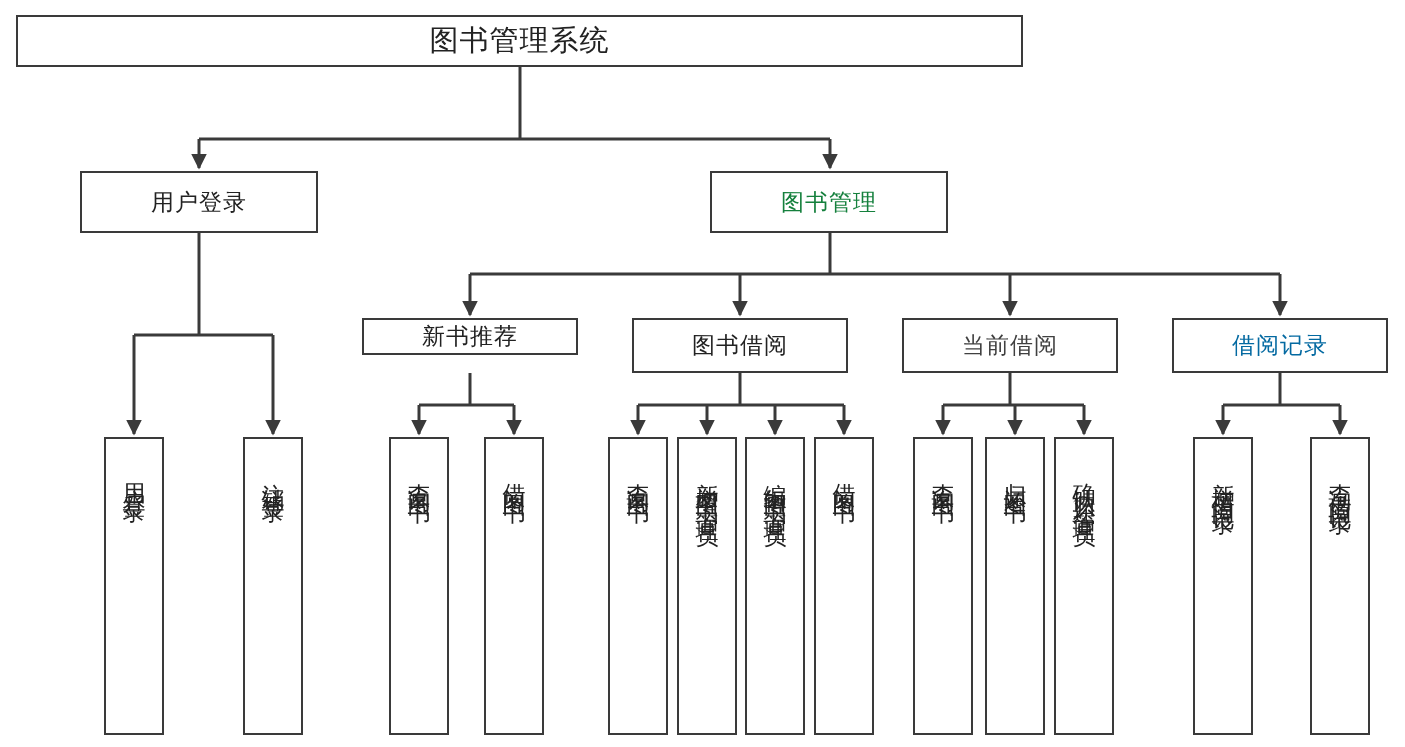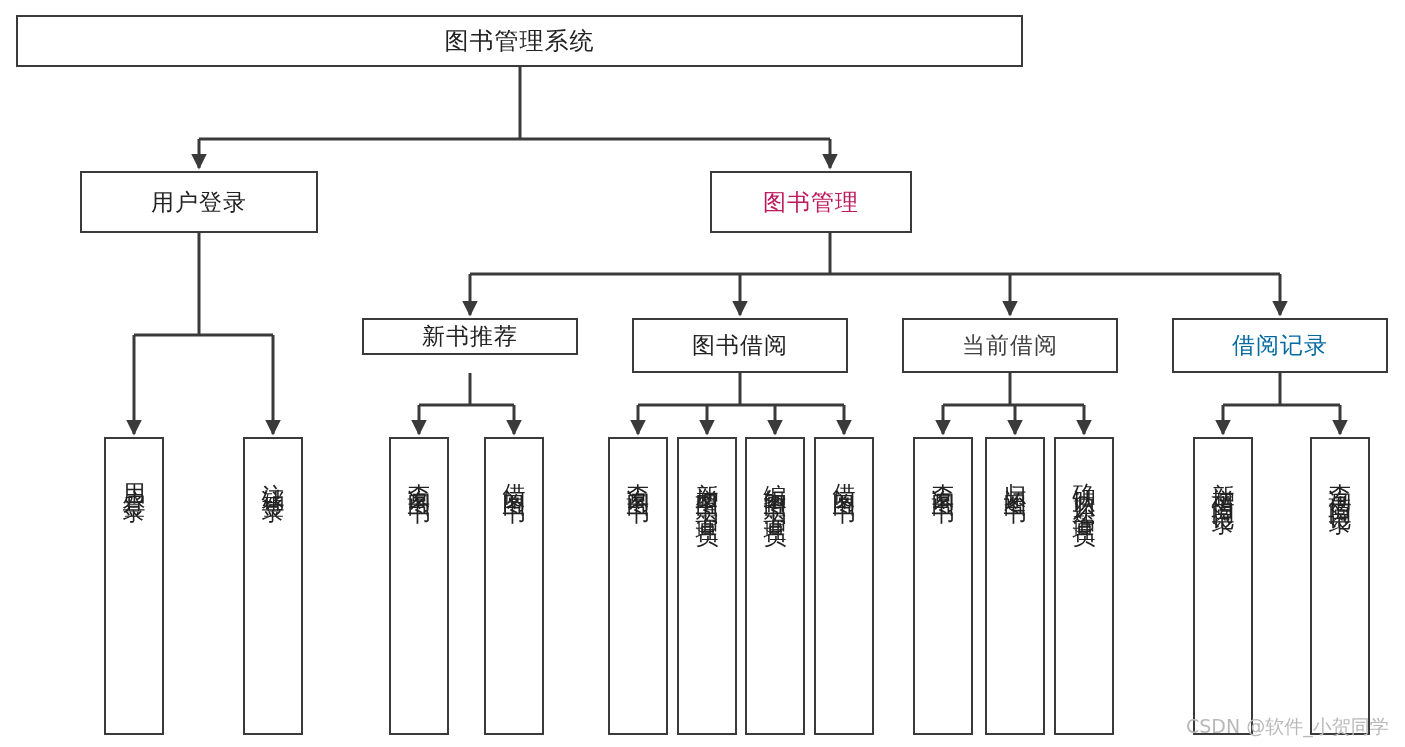--- a/index.html
+++ b/index.html
@@ -33,21 +33,21 @@
     align-items: center;
     justify-content: center;
     color: #222222;
   }
   .node.h {
     
     font-size: 23px;
     letter-spacing: 1px;
   }
   .node.root {
-    font-size: 24px;
+    font-size: 29px;
   }
   .node.v {
     
     font-size: 23px;
     align-items: flex-start;
     padding-top: 26px;
   }
   .vtext {
     writing-mode: vertical-rl;
     text-orientation: upright;
@@ -120,21 +120,21 @@
     </g>
   </svg>
 
   <div class="node h root" style="left: 16px; top: 15px; width: 1007px; height: 52px; border-color: rgb(58, 58, 58); background: rgb(255, 255, 255); color: rgb(34, 34, 34);">
     <span>图书管理系统</span>
   </div>
 
   <div class="node h" style="left: 80px; top: 171px; width: 238px; height: 62px; border-color: rgb(58, 58, 58); background: rgb(255, 255, 255); color: rgb(34, 34, 34);">
     <span>用户登录</span>
   </div>
-  <div class="node h" style="left: 710px; top: 171px; width: 202px; height: 62px; border-color: rgb(58, 58, 58); background: rgb(255, 255, 255); color: #be185d;">
+  <div class="node h" style="left: 710px; top: 171px; width: 238px; height: 62px; border-color: rgb(58, 58, 58); background: rgb(255, 255, 255); color: #15803d;">
     <span>图书管理</span>
   </div>
 
   <div class="node h" style="left: 362px; top: 318px; width: 216px; height: 37px; border-color: rgb(58, 58, 58); background: rgb(255, 255, 255); color: rgb(34, 34, 34);">
     <span>新书推荐</span>
   </div>
   <div class="node h" style="left: 632px; top: 318px; width: 216px; height: 55px; border-color: rgb(58, 58, 58); background: rgb(255, 255, 255); color: rgb(34, 34, 34);">
     <span>图书借阅</span>
   </div>
   <div class="node h" style="left: 902px; top: 318px; width: 216px; height: 55px; border-color: rgb(58, 58, 58); background: rgb(255, 255, 255); color: #404040;">
@@ -177,15 +177,14 @@
   <div class="node v" style="left: 1054px; top: 437px; width: 60px; height: 298px; border-color: rgb(58, 58, 58); background: rgb(255, 255, 255); color: rgb(34, 34, 34);">
     <span class="vtext">确认归还（管理员）</span>
   </div>
   <div class="node v" style="left: 1193px; top: 437px; width: 60px; height: 298px; border-color: rgb(58, 58, 58); background: rgb(255, 255, 255); color: rgb(34, 34, 34);">
     <span class="vtext">新增借阅记录</span>
   </div>
   <div class="node v" style="left: 1310px; top: 437px; width: 60px; height: 298px; border-color: rgb(58, 58, 58); background: rgb(255, 255, 255); color: rgb(34, 34, 34);">
     <span class="vtext">查询借阅记录</span>
   </div>
 
-  <div class="watermark" style="color: rgb(185, 185, 185);">CSDN @软件_小贺同学</div>
 
 </div>
 
 </body></html>

